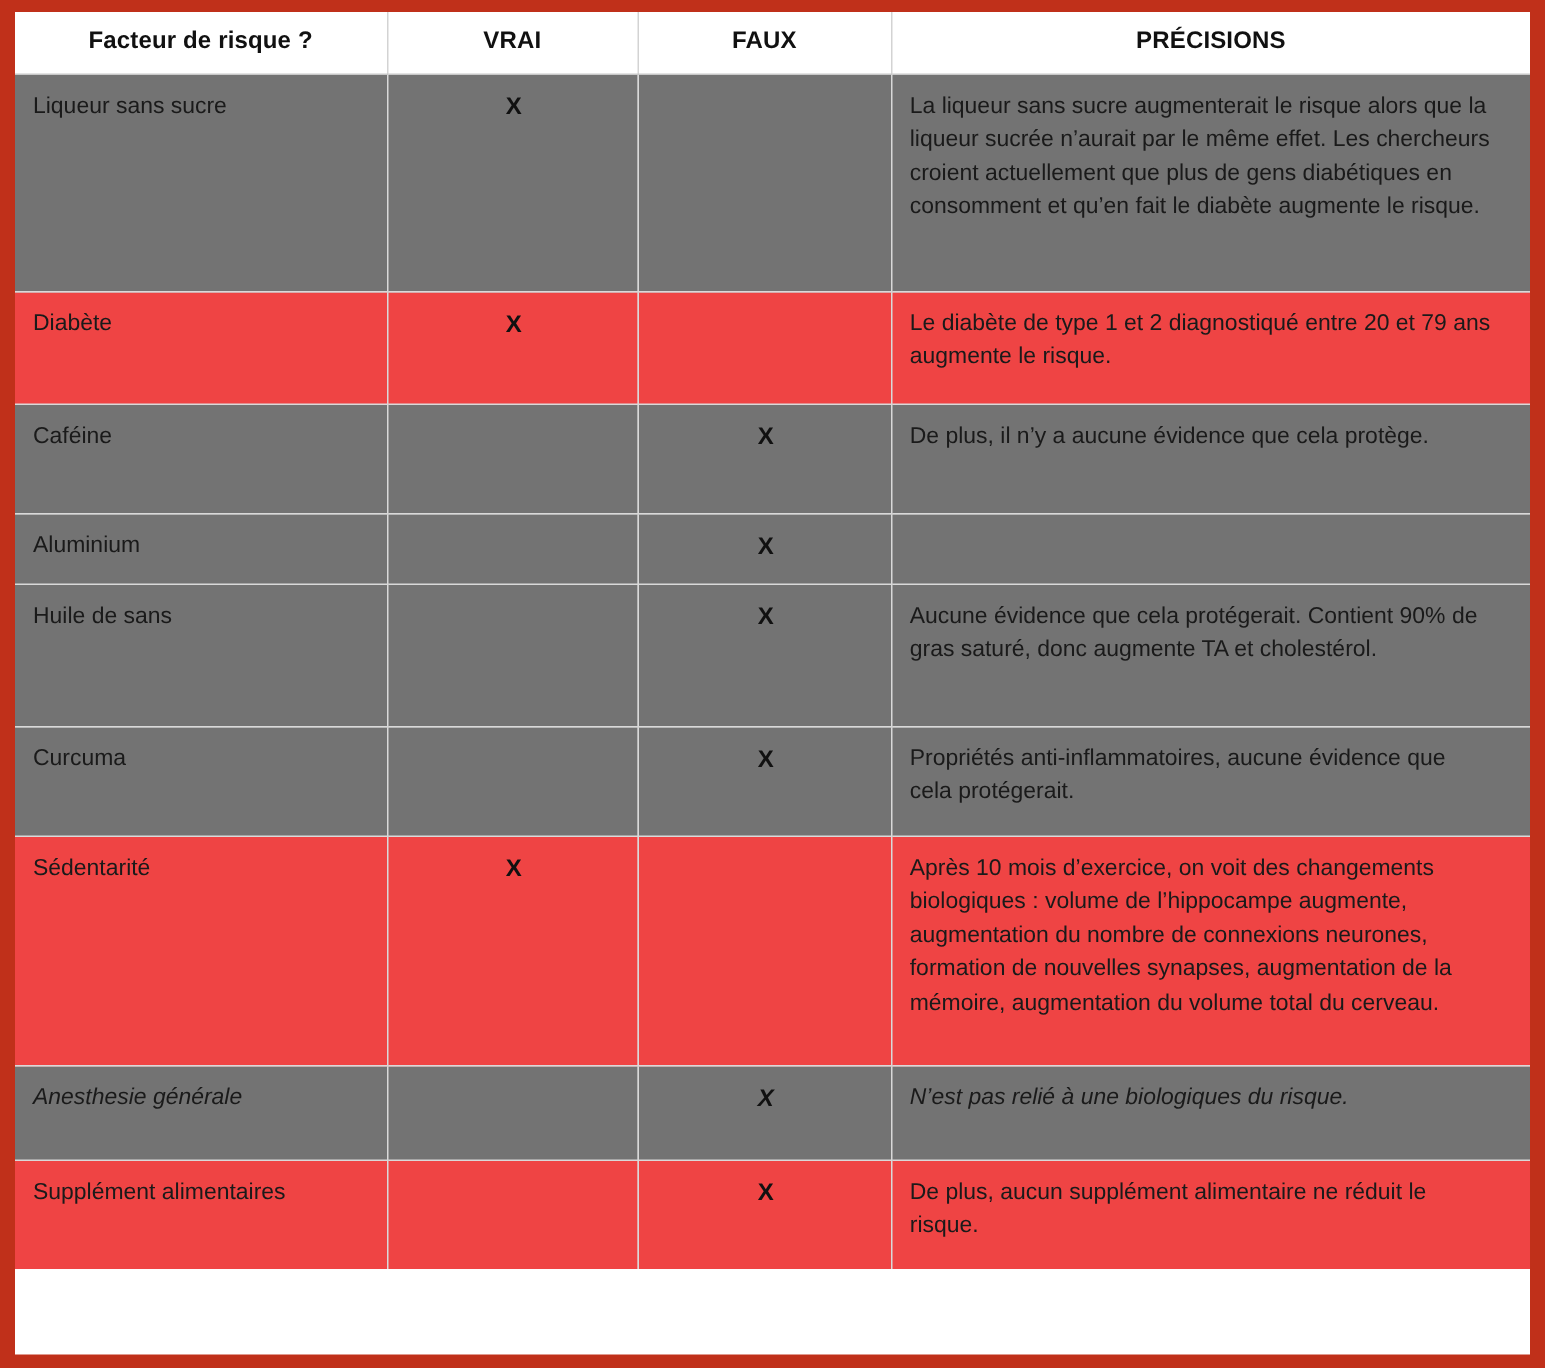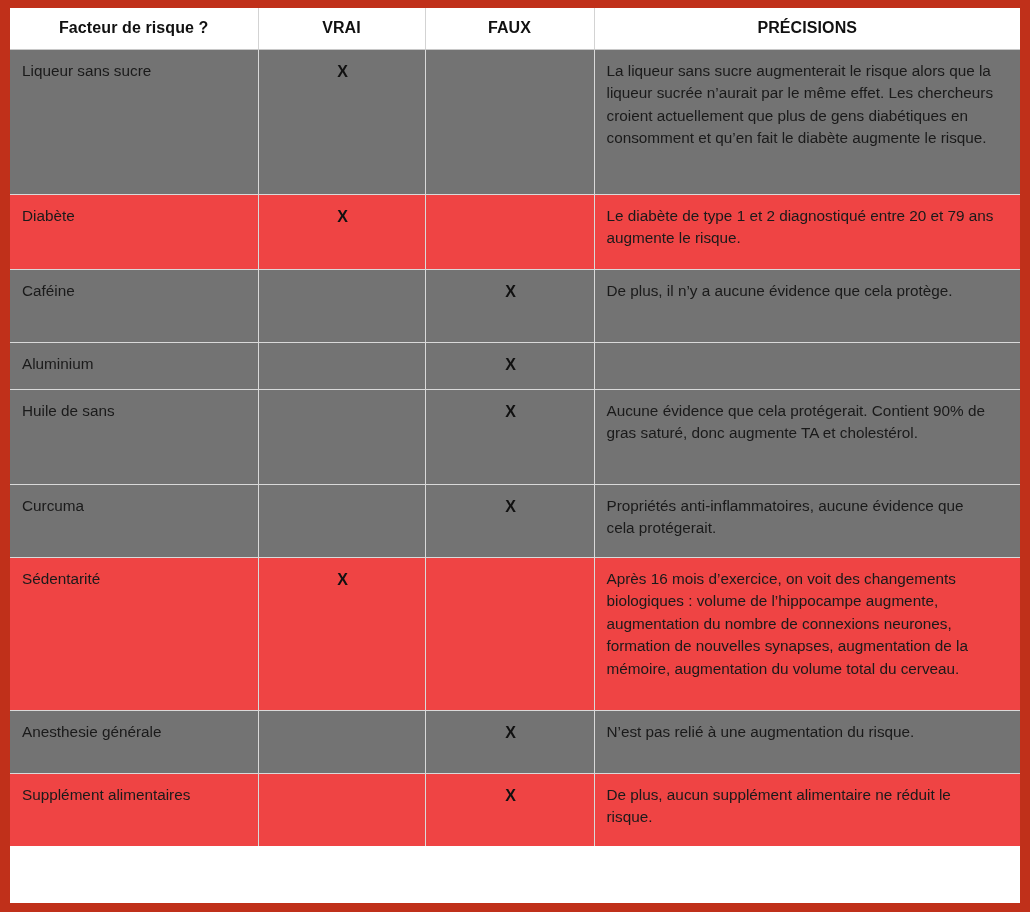--- a/index.html
+++ b/index.html
@@ -103,21 +103,21 @@
 
   
   tr[data-h="r0"] td { height: 124px; }
   tr[data-h="r1"] td { height: 54px; }
   tr[data-h="r2"] td { height: 52px; }
   tr[data-h="r3"] td { height: 26px; }
   tr[data-h="r4"] td { height: 74px; }
   tr[data-h="r5"] td { height: 52px; }
   tr[data-h="r6"] td { height: 52px; margin-top: 20px; }
   tr[data-h="r7"] td { height: 132px; }
-  tr[data-h="r8"] td { height: 42px; }
+  tr[data-h="r8"] td { height: 42px; font-style: italic; }
   tr[data-h="r9"] td { height: 52px; }
 </style>
 </head>
 <body>
 
 <div class="frame">
   <div class="table-wrap">
     <table class="risk-table">
       <colgroup>
         <col class="col-factor">
@@ -167,27 +167,27 @@
         <tr class="shade-gray" data-h="r6">
           <td class="cell-factor">Curcuma</td>
           <td class="cell-mark"></td>
           <td class="cell-mark">X</td>
           <td class="cell-precision">Propriétés anti-inflammatoires, aucune évidence que cela protégerait.</td>
         </tr>
         <tr class="shade-white" data-h="r7">
           <td class="cell-factor">Sédentarité</td>
           <td class="cell-mark">X</td>
           <td class="cell-mark"></td>
-          <td class="cell-precision">Après 16 mois d’exercice, on voit des changements biologiques : volume de l’hippocampe augmente, augmentation du nombre de connexions neurones, formation de nouvelles synapses, augmentation de la mémoire, augmentation du volume total du cerveau.</td>
+          <td class="cell-precision">Après 10 mois d’exercice, on voit des changements biologiques : volume de l’hippocampe augmente, augmentation du nombre de connexions neurones, formation de nouvelles synapses, augmentation de la mémoire, augmentation du volume total du cerveau.</td>
         </tr>
         <tr class="shade-gray" data-h="r8">
           <td class="cell-factor">Anesthesie générale</td>
           <td class="cell-mark"></td>
           <td class="cell-mark">X</td>
-          <td class="cell-precision">N’est pas relié à une augmentation du risque.</td>
+          <td class="cell-precision">N’est pas relié à une biologiques du risque.</td>
         </tr>
         <tr class="shade-white" data-h="r9">
           <td class="cell-factor">Supplément alimentaires</td>
           <td class="cell-mark"></td>
           <td class="cell-mark">X</td>
           <td class="cell-precision">De plus, aucun supplément alimentaire ne réduit le risque.</td>
         </tr>
 
       </tbody>
     </table>

